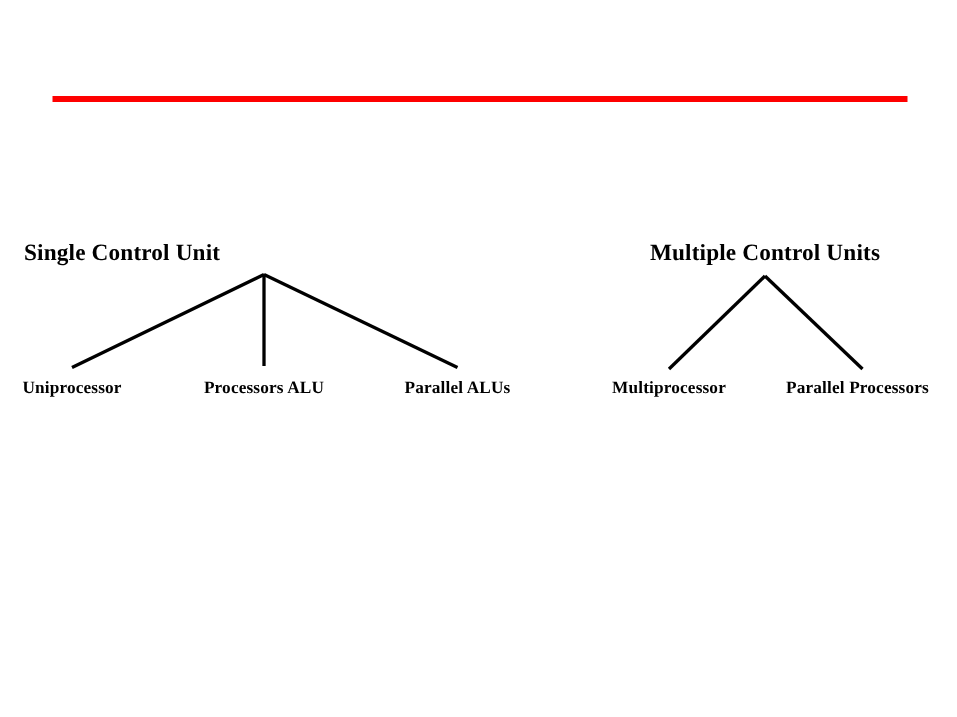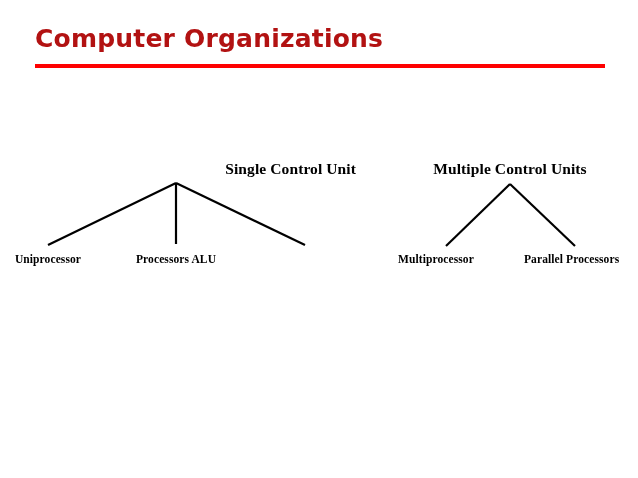--- a/index.html
+++ b/index.html
@@ -69,53 +69,53 @@
     line-height: 18px;
     letter-spacing: 0.1px;
   }
   .leaf-label {
     font-size: 11.5px;
     line-height: 14px;
     letter-spacing: 0.1px;
   }
 
   
-  #root-left   { left: 4px;   top: 160px; width: 352px; text-align: right; }
+  #root-left   { left: 16px;   top: 160px; width: 352px; text-align: left; }
   #root-right  { left: 352px; top: 160px; width: 316px; text-align: center; }
 
   
   #leaf-uniprocessor       { left: 0px;   top: 252px; width: 96px;  text-align: center; }
   #leaf-pipelined-alu      { left: 128px; top: 252px; width: 96px;  text-align: center; }
   #leaf-parallel-alus      { left: 257px; top: 252px; width: 96px;  text-align: center; }
-  #leaf-multiprocessor     { left: 398px; top: 252px; width: 96px;  }
+  #leaf-multiprocessor     { left: 398px; top: 252px; width: 96px;  text-align: center; }
   #leaf-parallel-processors{ left: 524px; top: 252px; width: 114px; }
 </style>
 </head>
 <body>
 
 <div id="slide">
 
-  <div id="slide-title">Computer Organizations</div>
   <div id="title-rule"></div>
 
   <div id="diagram">
 
     <svg id="connector-layer" viewBox="0 0 638 478" width="638" height="478">
 
       <line x1="176" y1="183" x2="48" y2="245" stroke="#000000" stroke-width="2.2"></line>
       <line x1="176" y1="183" x2="176" y2="244" stroke="#000000" stroke-width="2.2"></line>
       <line x1="176" y1="183" x2="305" y2="245" stroke="#000000" stroke-width="2.2"></line>
 
       <line x1="510" y1="184" x2="446" y2="246" stroke="#000000" stroke-width="2.2"></line>
       <line x1="510" y1="184" x2="575" y2="246" stroke="#000000" stroke-width="2.2"></line>
     </svg>
 
     <div id="root-left" class="node-label root-label">Single Control Unit</div>
     <div id="root-right" class="node-label root-label">Multiple Control Units</div>
 
     <div id="leaf-uniprocessor" class="node-label leaf-label">Uniprocessor</div>
     <div id="leaf-pipelined-alu" class="node-label leaf-label">Processors ALU</div>
+    <div id="leaf-parallel-alus" class="node-label leaf-label">Parallel ALUs</div>
 
     <div id="leaf-multiprocessor" class="node-label leaf-label">Multiprocessor</div>
     <div id="leaf-parallel-processors" class="node-label leaf-label">Parallel Processors</div>
 
   </div>
 </div>
 
 </body></html>

